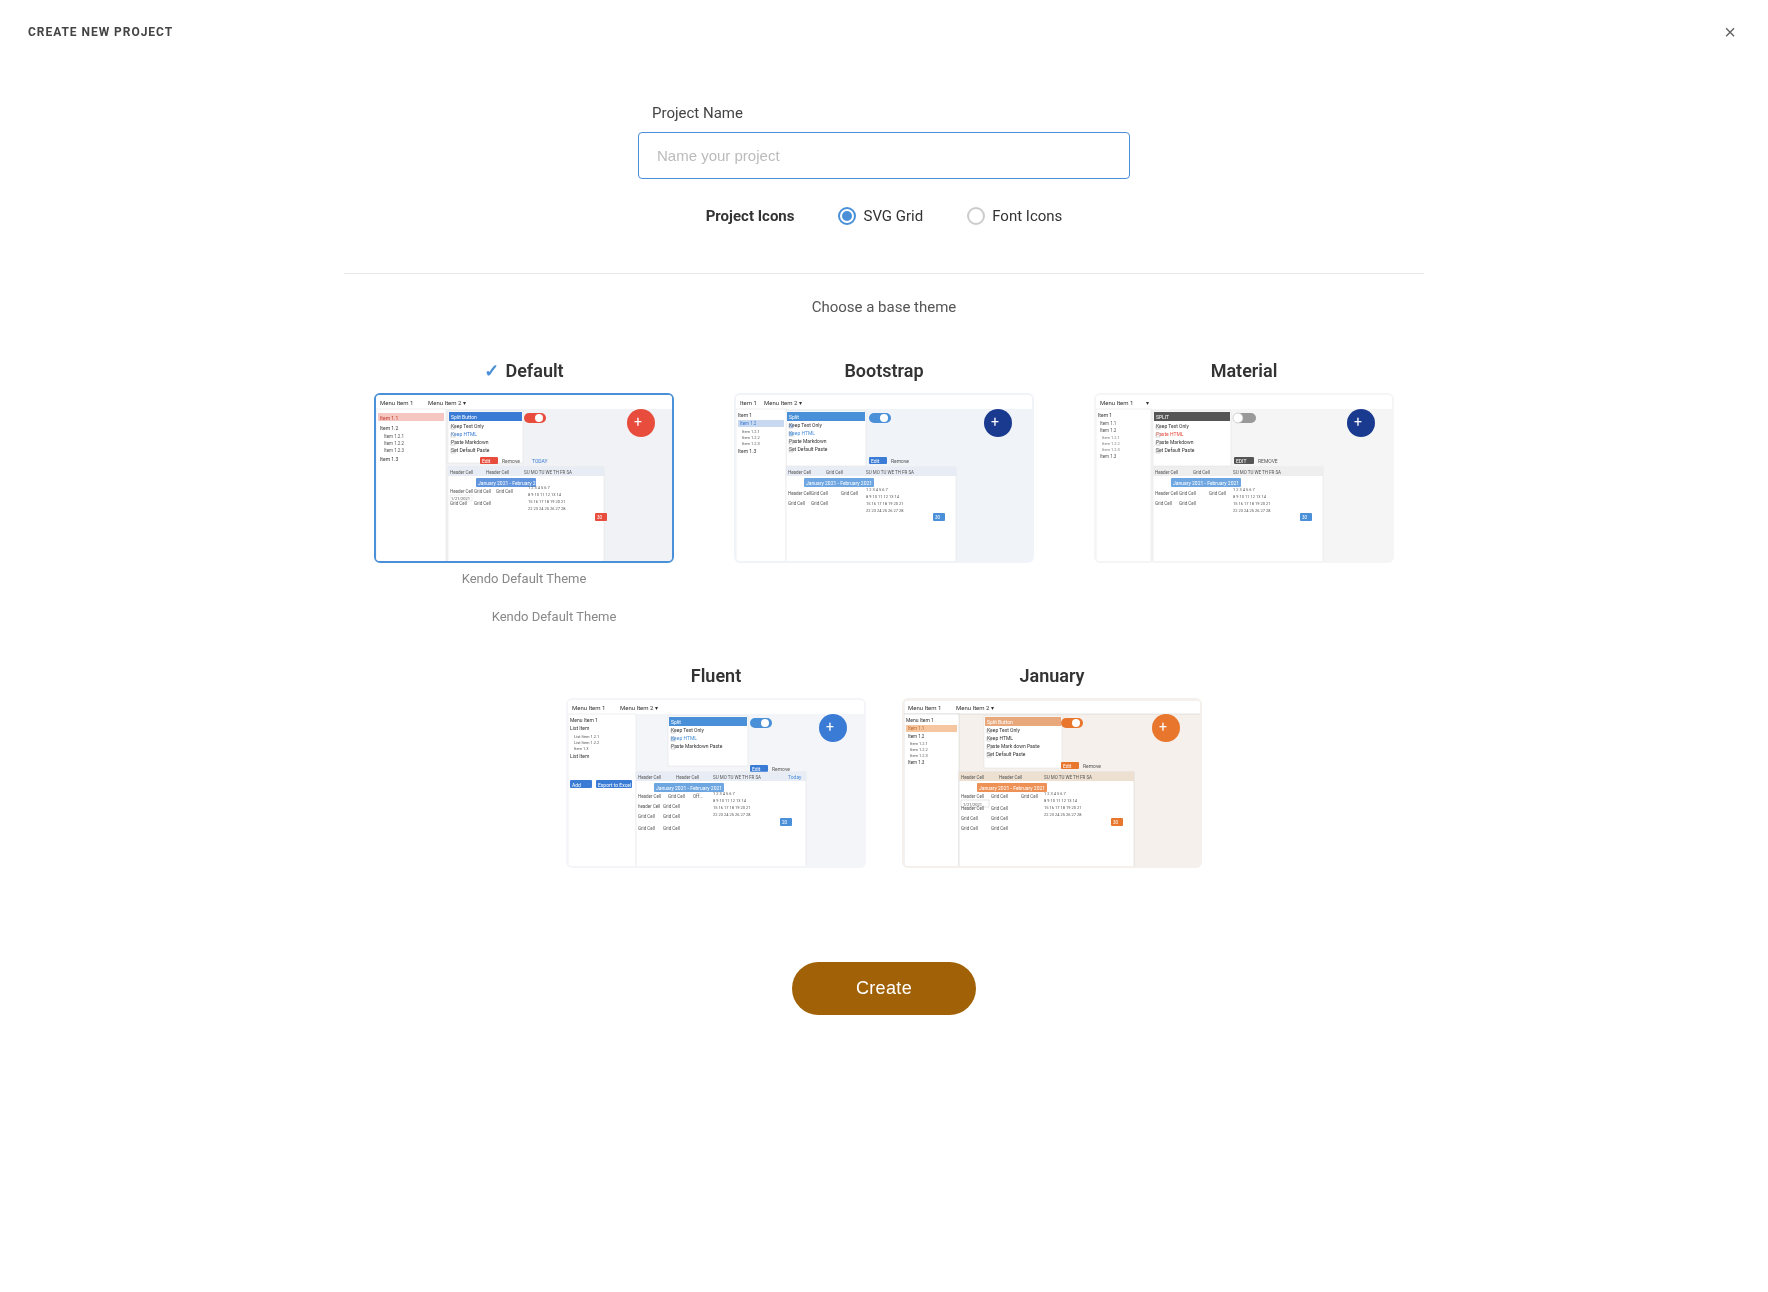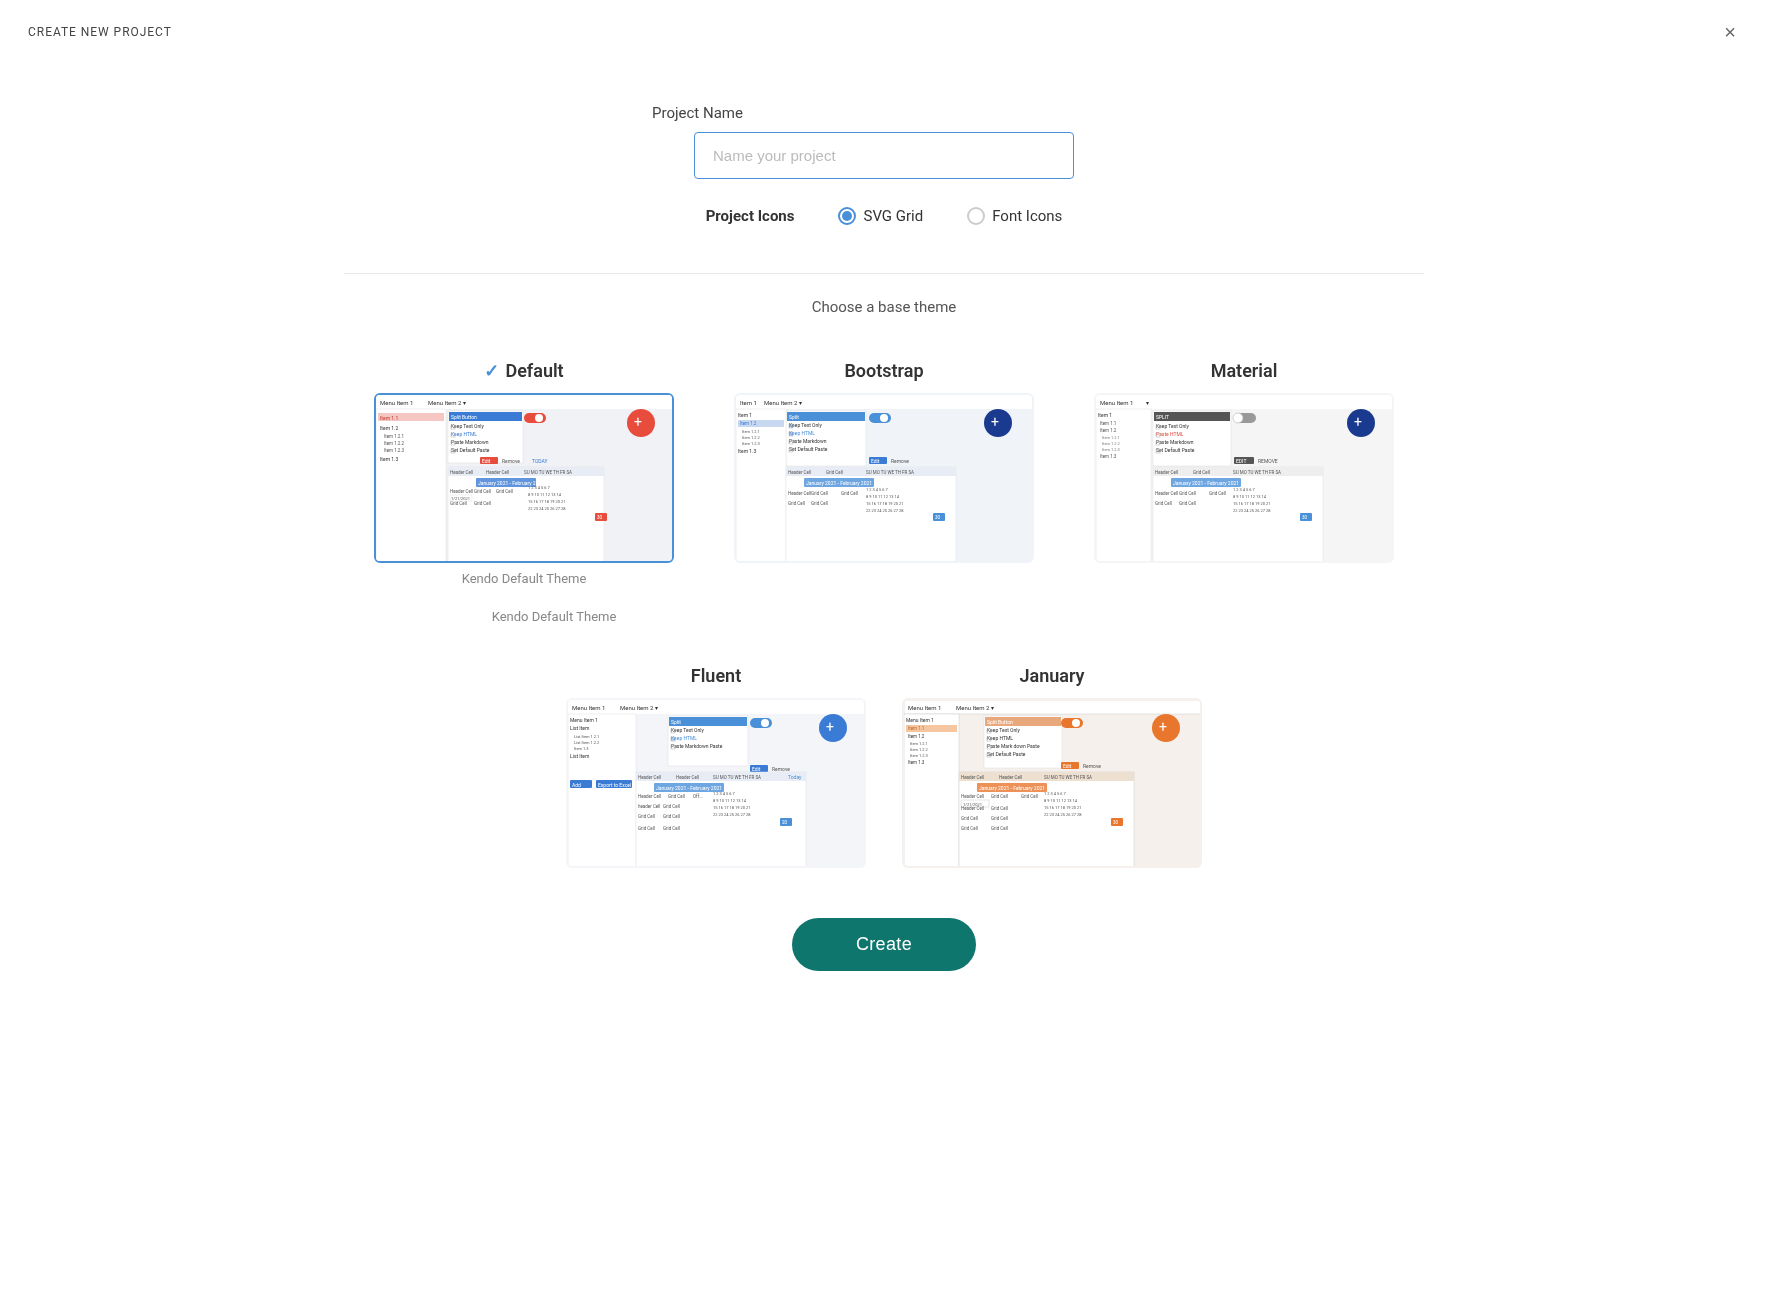--- a/index.html
+++ b/index.html
@@ -13,21 +13,21 @@
     }
     .dialog-header {
       display: flex;
       justify-content: space-between;
       align-items: center;
       padding: 18px 28px;
       border-bottom: none;
     }
     .dialog-title {
       font-size: 12px;
-      font-weight: 400;
+      font-weight: 700;
       letter-spacing: 0.08em;
       color: #444;
       text-transform: uppercase;
     }
     .close-btn {
       background: none;
       border: none;
       cursor: pointer;
       font-size: 20px;
       color: #666;
@@ -41,21 +41,21 @@
       padding: 40px 0 60px;
     }
     .field-label {
       font-size: 15px;
       color: #444;
       margin-bottom: 10px;
       align-self: flex-start;
       margin-left: calc(50% - 232px);
     }
     .project-name-input {
-      width: 380px;
+      width: 492px;
       padding: 14px 18px;
       border: 1.5px solid #4a90d9;
       border-radius: 4px;
       font-size: 15px;
       color: #999;
       outline: none;
       margin-bottom: 28px;
     }
     .project-name-input::placeholder { color: #bbb; }
 
@@ -163,29 +163,30 @@
     }
 
     
     .prev-default { background: #f0f2f5; }
     .prev-bootstrap { background: #f0f4f8; }
     .prev-material { background: #f5f5f5; }
     .prev-fluent { background: #f3f5f8; }
     .prev-classic { background: #f5f0eb; }
 
     .create-btn {
-      background: #0f766e;
+      background: #a16207;
       color: #fff;
       border: none;
       border-radius: 28px;
       padding: 16px 64px;
       font-size: 18px;
       font-weight: 500;
       cursor: pointer;
       letter-spacing: 0.02em;
+      margin-top: 44px;
     }
   </style>
 </head>
 <body>
 
 <div class="dialog-header">
   <span class="dialog-title">CREATE NEW PROJECT</span>
   <button class="close-btn">×</button>
 </div>
 

